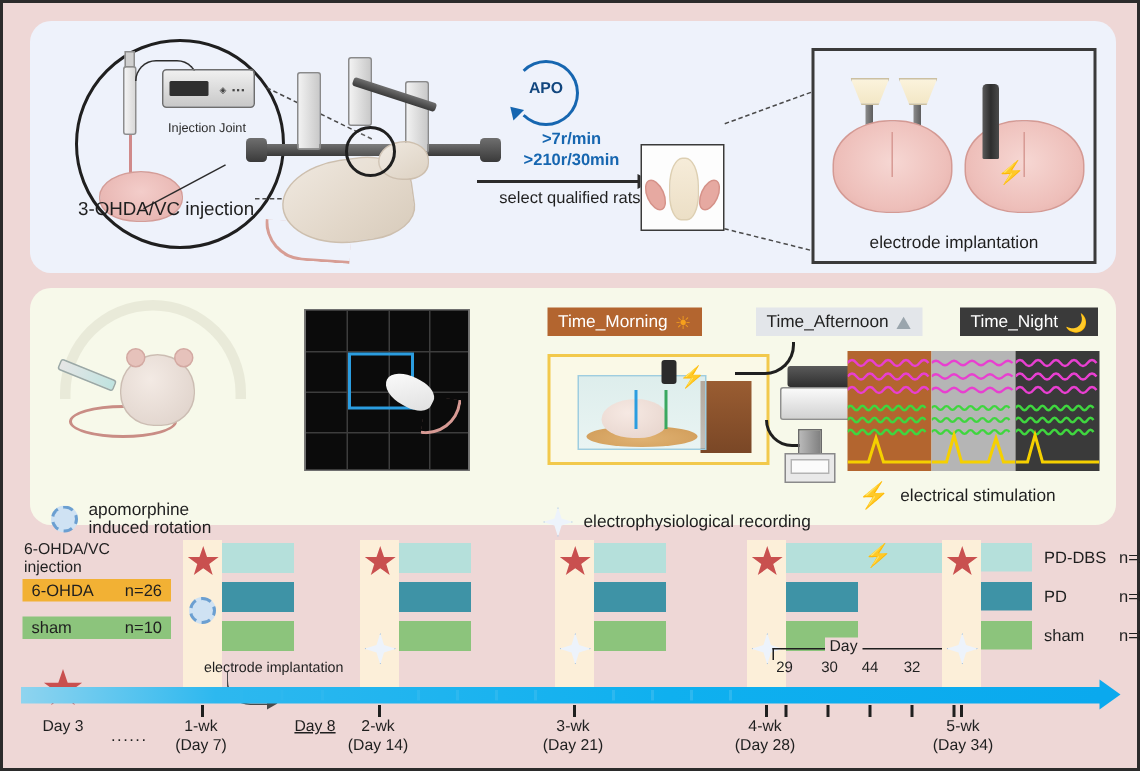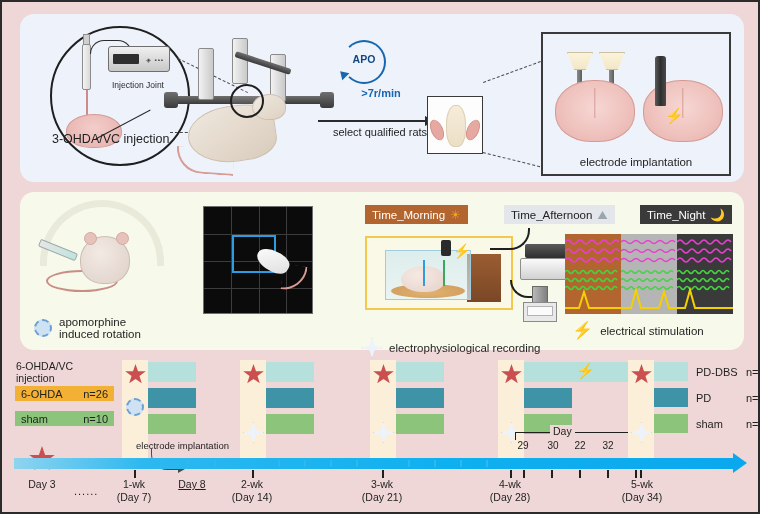--- a/index.html
+++ b/index.html
@@ -477,20 +477,21 @@
       <div class="rat-tail"></div>
       <div class="magnifier"></div>
     </div>
 
     <div id="apo-group">
       <div class="apo-circle"></div>
       <div class="apo-arrowhead"></div>
       <div class="apo-text">APO</div>
       <div class="apo-crit">
         <div>&gt;7r/min</div>
+        <div>&gt;210r/30min</div>
       </div>
       <div class="select-arrow"></div>
       <div class="select-label">select qualified rats</div>
     </div>
 
     <div class="rathead-box">
       <div class="rathead-ear" style="left:3px;top:22px;transform:rotate(-24deg);"></div>
       <div class="rathead-ear" style="right:3px;top:22px;transform:rotate(24deg);"></div>
       <div class="rathead-skull"></div>
     </div>
@@ -609,21 +610,21 @@
           <g stroke="#3fd63f" fill="none" stroke-width="1.6">
             <path d="M0 38 q2 -3 4 0 t4 0 t4 0 t4 0 t4 0 t4 0 t4 0 t4 0 t4 0 t4 0 t4 0 t4 0 t4 0"></path>
             <path d="M0 46 q2 -3 4 0 t4 0 t4 0 t4 0 t4 0 t4 0 t4 0 t4 0 t4 0 t4 0 t4 0 t4 0 t4 0"></path>
             <path d="M0 54 q2 -3 4 0 t4 0 t4 0 t4 0 t4 0 t4 0 t4 0 t4 0 t4 0 t4 0 t4 0 t4 0 t4 0"></path>
           </g>
           <path d="M0 74 L8 74 L13 56 L18 74 L56 74" stroke="#f5d000" fill="none" stroke-width="2"></path>
         </svg>
       </div>
     </div>
 
-    <div class="legend-item" style="left:14px;top:124px;">
+    <div class="legend-item" style="left:14px;top:142px;">
       <span class="gear-blue"></span>
       <span style="line-height:12px;">
         <span>apomorphine</span><br>
         <span>induced rotation</span>
       </span>
     </div>
     <div class="legend-item" style="left:342px;top:130px;margin-top:16px;">
       <span class="diamond-blue"></span>
       <span>electrophysiological recording</span>
     </div>
@@ -687,21 +688,21 @@
     <div class="bar bar-pddbs" style="left:522px;top:8px;width:118px;">
       <span style="position:absolute;left:52px;top:1px;font-size:15px;color:#f59324;line-height:1;">⚡</span>
     </div>
     <div class="bar bar-pd" style="left:522px;top:34px;width:48px;"></div>
     <div class="bar bar-sham" style="left:522px;top:60px;width:48px;"></div>
 
     <div class="daybracket"></div>
     <div class="daybracket-label">Day</div>
     <div class="daynum" style="left:521px;">29</div>
     <div class="daynum" style="left:551px;">30</div>
-    <div class="daynum" style="left:578px;">22</div>
+    <div class="daynum" style="left:578px;">44</div>
     <div class="daynum" style="left:606px;">32</div>
     <div class="daynum" style="left:633px;">33</div>
 
     <div class="tp-col" style="left:626px;top:6px;height:98px;">
       <div class="star-red" style="position:absolute;left:3px;top:4px;width:21px;height:21px;"></div>
       <div class="diamond-blue" style="position:absolute;left:3px;top:62px;width:21px;height:21px;"></div>
     </div>
 
     <div class="key-row" style="left:652px;top:8px;">
       <span class="key-swatch bar-pddbs"></span>
@@ -745,21 +746,21 @@
     <div class="tick" style="left:633px;"></div>
     <div class="tick" style="left:638px;"></div>
 
     <div class="axlabel" style="left:40px;">
       <span>Day 3</span>
     </div>
     <div class="axlabel" style="left:132px;">
       <span>1-wk</span><br>
       <span>(Day 7)</span>
     </div>
-    <div class="axlabel" style="left:190px;text-decoration:underline;">
+    <div class="axlabel" style="left:208px;text-decoration:underline;">
       <span>Day 8</span>
     </div>
     <div class="axlabel" style="left:250px;">
       <span>2-wk</span><br>
       <span>(Day 14)</span>
     </div>
     <div class="axlabel" style="left:380px;">
       <span>3-wk</span><br>
       <span>(Day 21)</span>
     </div>

